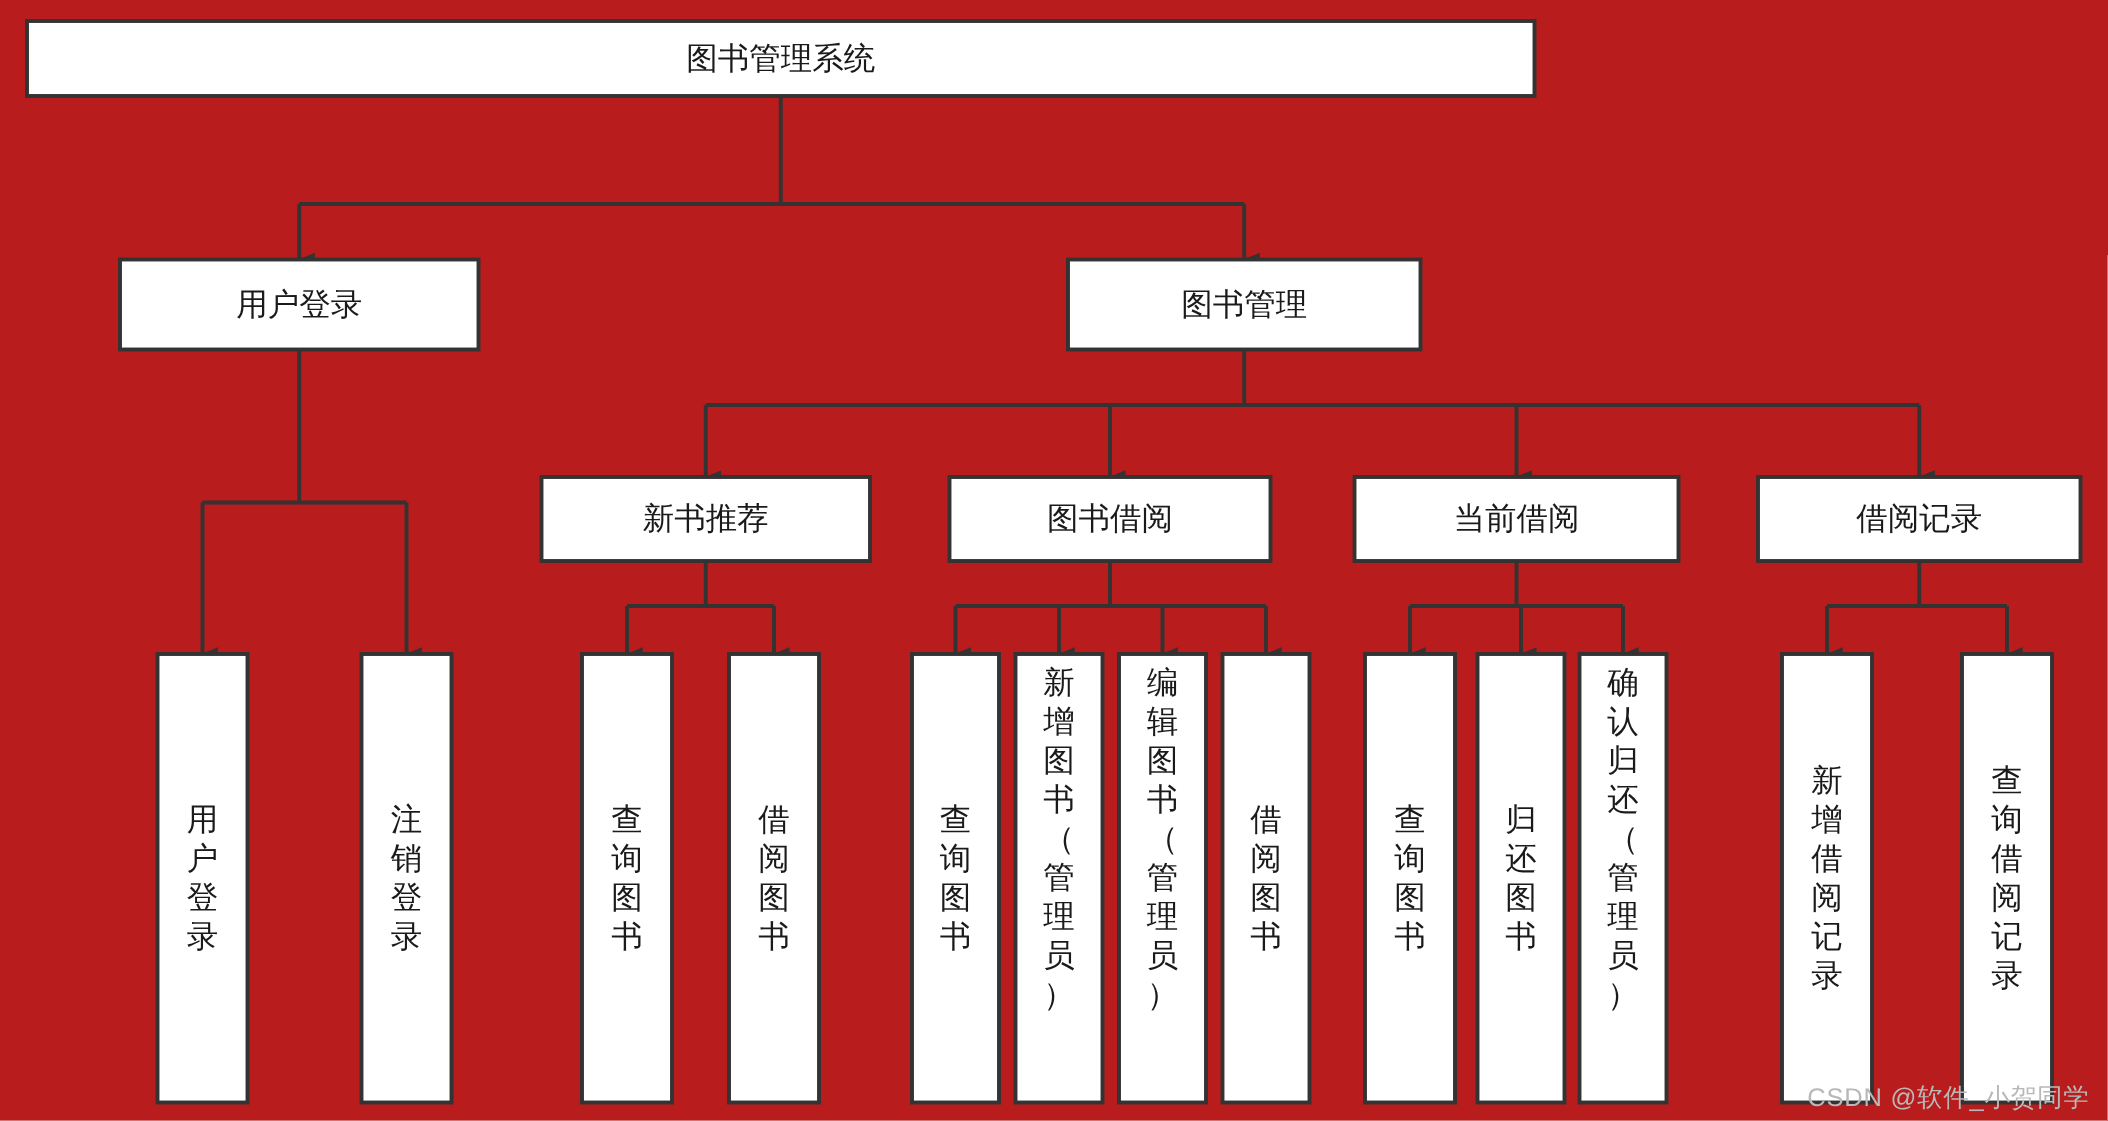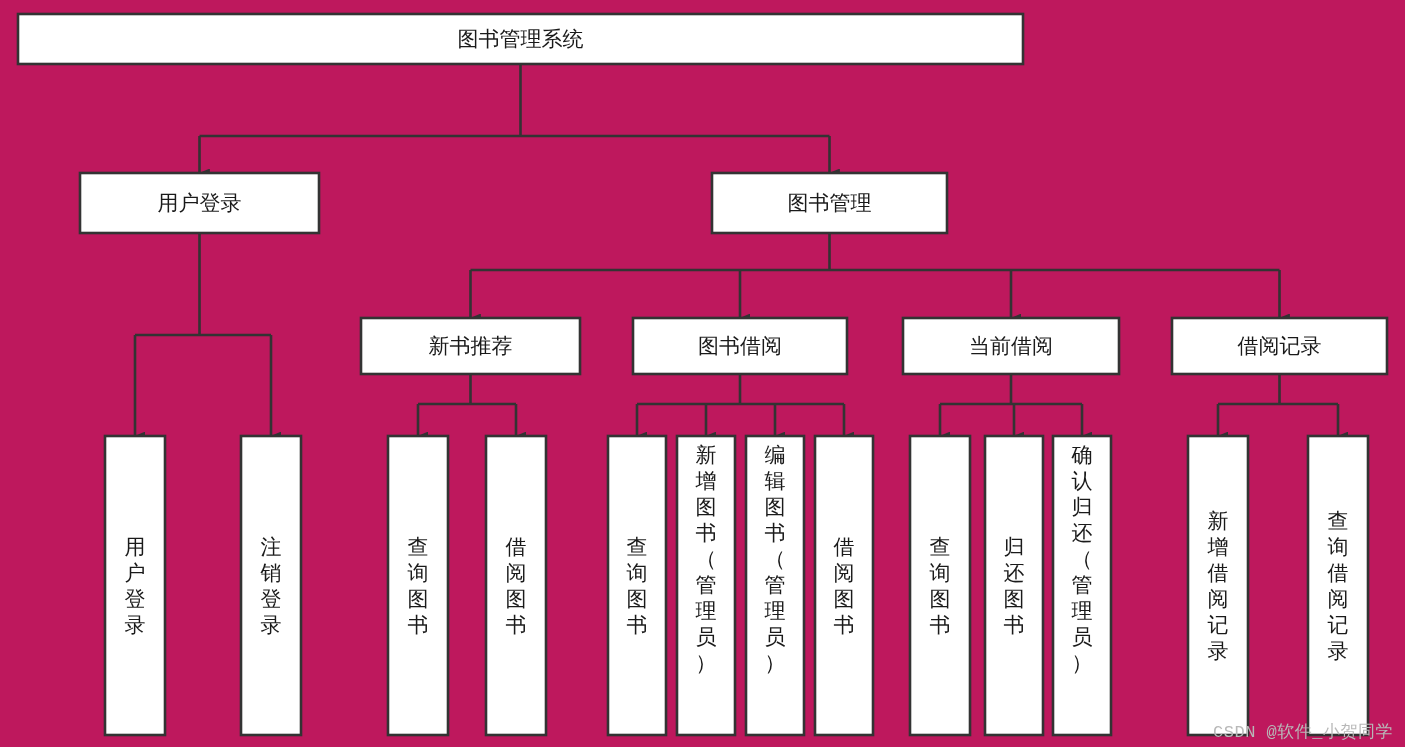--- a/index.html
+++ b/index.html
@@ -1,41 +1,41 @@
 <!DOCTYPE html>
 <html><head>
 <meta charset="utf-8">
 <style>
   html,body{margin:0;padding:0;background:#ffffff;}
   body{
     width:1405px;height:747px;
     font-family:"DejaVu Sans","Liberation Sans",sans-serif;
     overflow:hidden;
   }
-  #diagram-root{position:relative;width:1405px;height:747px;background:#be185d;}
+  #diagram-root{position:relative;width:1405px;height:747px;background:#b91c1c;}
   svg#tree{position:absolute;left:0;top:0;width:1405px;height:747px;}
   .node-rect{fill:#ffffff;stroke:#333333;stroke-width:2.6;}
   .link{stroke:#333333;stroke-width:2.6;fill:none;}
   .node-label{
     font-family:"DejaVu Sans","Liberation Sans",sans-serif;
     fill:#1a1a1a;
     font-size:21px;
     text-anchor:middle;
     dominant-baseline:middle;
   }
   .node-label-v{
     font-family:"DejaVu Sans","Liberation Sans",sans-serif;
     fill:#1a1a1a;
     font-size:21px;
     text-anchor:middle;
   }
   .watermark{
     position:absolute;
     right:12px;bottom:4px;
-    font-family:Liberation Mono, monospace;
+    font-family:Liberation Sans, sans-serif;
     font-size:17px;
     color:#b8b8b8;
     letter-spacing:0.5px;
     white-space:nowrap;
     pointer-events:none;
   }
 </style>
 </head>
 <body>
 

